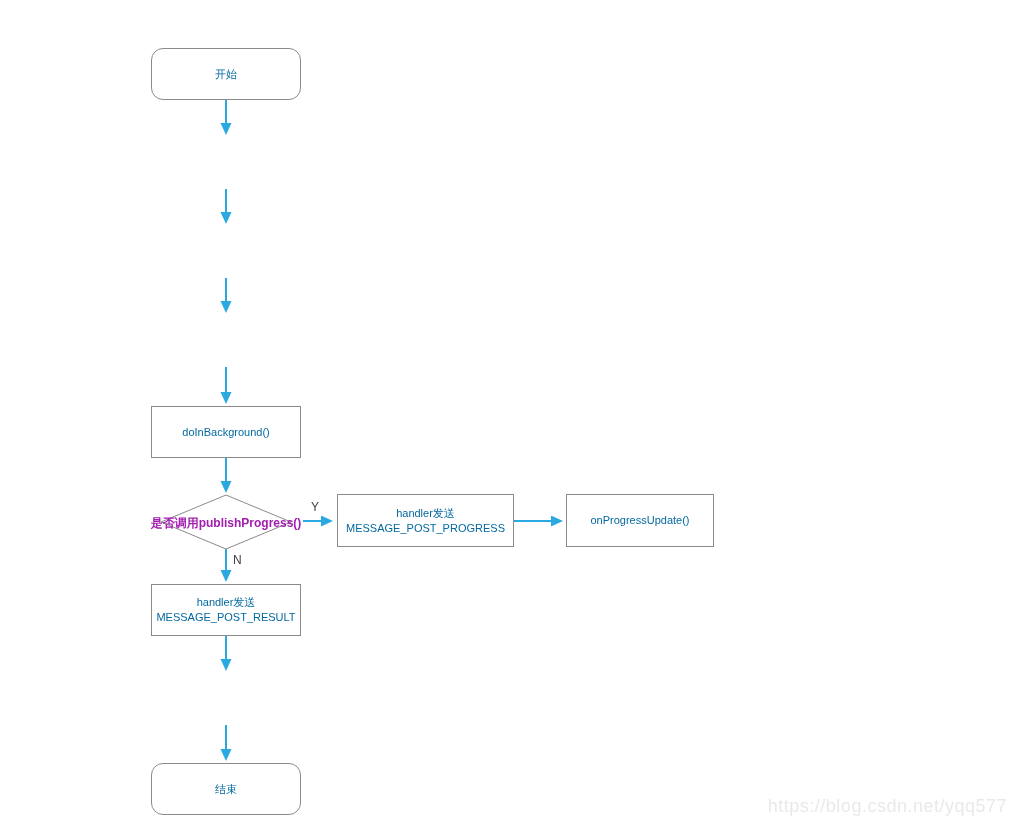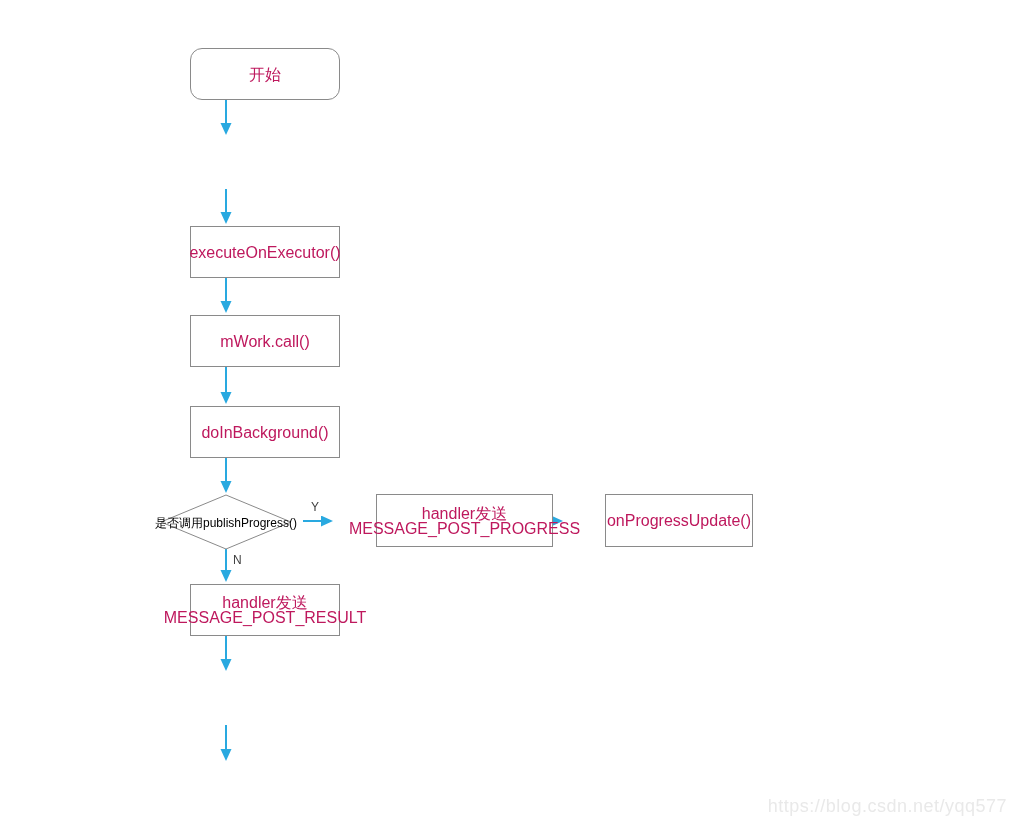--- a/index.html
+++ b/index.html
@@ -21,25 +21,24 @@
     top: 0;
     pointer-events: none;
   }
   .node {
     position: absolute;
     box-sizing: border-box;
     display: flex;
     align-items: center;
     justify-content: center;
     text-align: center;
-    font-size: 16px;
-    color: #be185d;
+    font-size: 11px;
+    color: #0369a1;
     background: #ffffff;
     line-height: 15px;
-    margin-left: 39px;
   }
   .rect {
     border: 1px solid #8a8a8a;
     width: 150px;
     height: 52px;
   }
   .rounded {
     border-radius: 12px;
   }
   .wide {
@@ -56,22 +55,23 @@
     top: 490px;
     overflow: visible;
   }
   .decision-text {
     position: absolute;
     left: 226px;
     top: 515px;
     transform: translateX(-50%);
     white-space: nowrap;
     font-size: 12px;
-    color: #000000;
+    color: #a21caf;
     background: transparent;
+    font-weight: bold;
   }
   .edge-label {
     position: absolute;
     font-size: 12px;
     color: #404040;
   }
   .watermark {
     position: absolute;
     right: 12px;
     bottom: 6px;
@@ -105,41 +105,40 @@
     </g>
   </svg>
 
   <svg class="diamond-svg" width="150" height="64">
     <polygon points="75,5 140,32 75,59 10,32" fill="#ffffff" stroke="#8a8a8a" stroke-width="1"></polygon>
   </svg>
 
   <div class="node rect rounded" style="left:151px; top:48px;">开始</div>
 
 
-  <div class="node rect" style="left:151px; top:226px;">executeOnExecutor()</div>
 
-  <div class="node rect" style="left:151px; top:315px;">mWork.call()</div>
 
   <div class="node rect" style="left:151px; top:406px;text-align:right;">doInBackground()</div>
 
   <div class="decision-text">是否调用publishProgress()</div>
 
   <div class="node rect wide" style="left:337px; top:494px; flex-direction:column;">
     <span>handler发送</span>
     <span>MESSAGE_POST_PROGRESS</span>
   </div>
 
   <div class="node rect prog" style="left:566px; top:494px;">onProgressUpdate()</div>
 
   <div class="node rect" style="left:151px; top:584px; flex-direction:column;">
     <span>handler发送</span>
     <span>MESSAGE_POST_RESULT</span>
   </div>
 
 
+  <div class="node rect rounded" style="left:151px; top:763px;">结束</div>
 
   <div class="edge-label" style="left:311px; top:500px;">Y</div>
 
   <div class="edge-label" style="left:233px; top:553px;">N</div>
 
   <div class="watermark">https://blog.csdn.net/yqq577</div>
 
 </div>
 
 </body></html>

